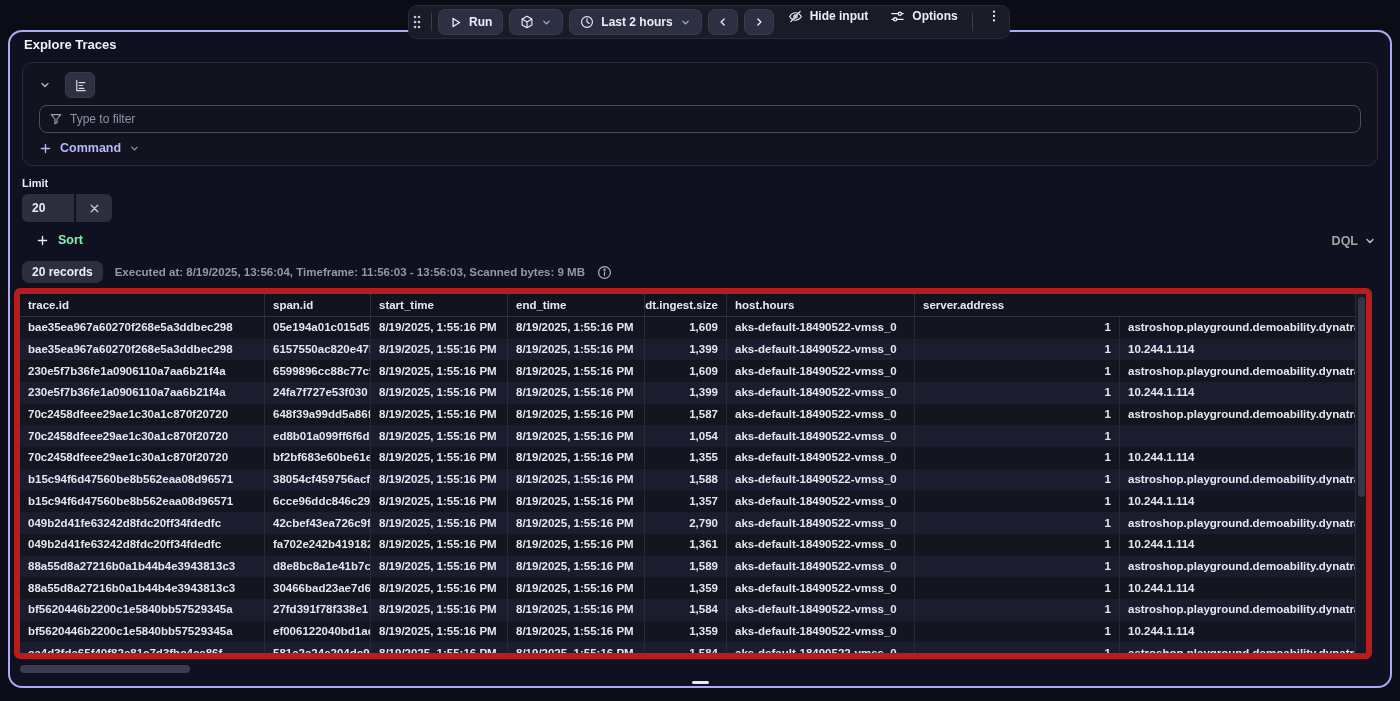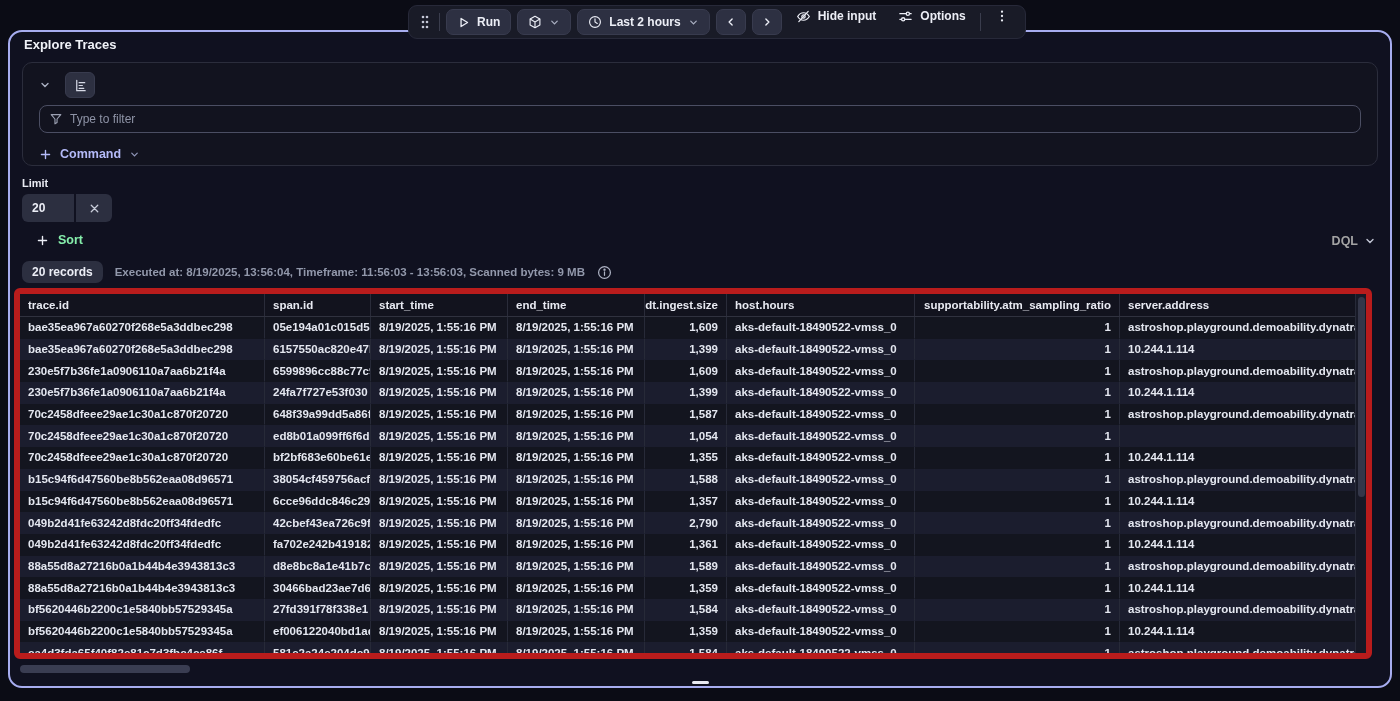--- a/index.html
+++ b/index.html
@@ -8,21 +8,21 @@
 
   
   .panel { position:absolute; left:8px; top:30px; width:1384px; height:658px;
     background:#101120; border:2px solid #a7adf0; border-radius:14px; }
 
   .page-title { position:absolute; left:24px; top:37px; font-size:13px; font-weight:bold; color:#f0f2f8; }
 
   
   .toolbar { position:absolute; left:408px; top:5px; height:34px; z-index:10;
     background:#191b27; border:1px solid #272939; border-radius:9px;
-    display:flex; align-items:center; padding:0 8px; gap:6px; }
+    display:flex; align-items:center; padding:0 0; gap:6px; }
   .tb-btn { display:flex; align-items:center; gap:7px; background:#2d3042; border:1px solid #383b4e;
     border-radius:7px; height:26px; padding:0 10px; font-size:12px; font-weight:bold; color:#eceef6; cursor:pointer; }
   .tb-flat { display:flex; align-items:flex-start; gap:7px; background:transparent; border:none;
     height:26px; padding:0 8px; font-size:12px; font-weight:bold; color:#eceef6; cursor:pointer; }
   .tb-icon-btn { width:30px; justify-content:center; padding:0; }
   .tb-divider { width:1px; height:18px; background:#3a3d4d; }
   .icon { display:inline-flex; align-items:center; justify-content:center; }
   .icon svg { display:block; }
   .chev { color:#aab0c2; }
 
@@ -30,21 +30,21 @@
   .query-box { position:absolute; left:22px; top:62px; width:1356px; height:104px;
     background:#12131f; border:1px solid #2b2d3c; border-radius:10px; }
   .q-row1 { display:flex; align-items:center; gap:14px; padding:9px 14px 0 16px; }
   .tree-btn { width:30px; height:26px; background:#2d3041; border:1px solid #383b4e; border-radius:6px;
     display:flex; align-items:center; justify-content:center; cursor:pointer; }
   .filter-wrap { position:absolute; left:16px; right:16px; top:42px; height:28px;
     border:1px solid #4b4e63; border-radius:8px; display:flex; align-items:center; padding:0 9px; gap:7px; background:transparent; }
   .filter-wrap input { flex:1; background:transparent; border:none; outline:none; color:#eceef6;
     font-size:12px; font-family:"Liberation Sans", sans-serif; }
   .filter-wrap input::placeholder { color:#8e93a6; }
-  .command-row { position:absolute; left:16px; top:84px; display:flex; align-items:center; gap:8px;
+  .command-row { position:absolute; left:16px; top:78px; display:flex; align-items:center; gap:8px;
     color:#b4baf8; font-size:12.5px; font-weight:bold; cursor:pointer; }
 
   
   .limit-label { position:absolute; left:22px; top:177px; font-size:11px; font-weight:bold; color:#e8eaf2; }
   .limit-group { position:absolute; left:22px; top:194px; height:28px; display:flex; gap:2px; }
   .limit-input { width:52px; height:28px; background:#2c2f40; border:none; border-radius:6px 0 0 6px;
     color:#eceef6; font-weight:bold; font-size:12px; padding:0 10px; outline:none; font-family:"Liberation Sans", sans-serif; }
   .limit-clear { width:36px; height:28px; background:#2c2f40; border:none; border-radius:0 6px 6px 0;
     color:#c9cdda; display:flex; align-items:center; justify-content:center; cursor:pointer; }
   .sort-row { position:absolute; left:36px; top:233px; display:flex; align-items:center; gap:9px;
@@ -265,21 +265,20 @@
 <div class="table-wrap">
   <div class="t-body-area">
     <div class="t-main">
       <div class="t-head">
           <div class="th c0">trace.id</div>
           <div class="th c1">span.id</div>
           <div class="th c2">start_time</div>
           <div class="th c3">end_time</div>
           <div class="th c4">dt.ingest.size</div>
           <div class="th c5">host.hours</div>
-          <div class="th c6">supportability.atm_sampling_ratio</div>
           <div class="th c7">server.address</div>
         </div>
       <div class="t-rows">
           <div class="tr odd">
             <div class="td c0">bae35ea967a60270f268e5a3ddbec298</div>
             <div class="td c1">05e194a01c015d51</div>
             <div class="td c2">8/19/2025, 1:55:16 PM</div>
             <div class="td c3">8/19/2025, 1:55:16 PM</div>
             <div class="td c4">1,609</div>
             <div class="td c5">aks-default-18490522-vmss_0</div>

